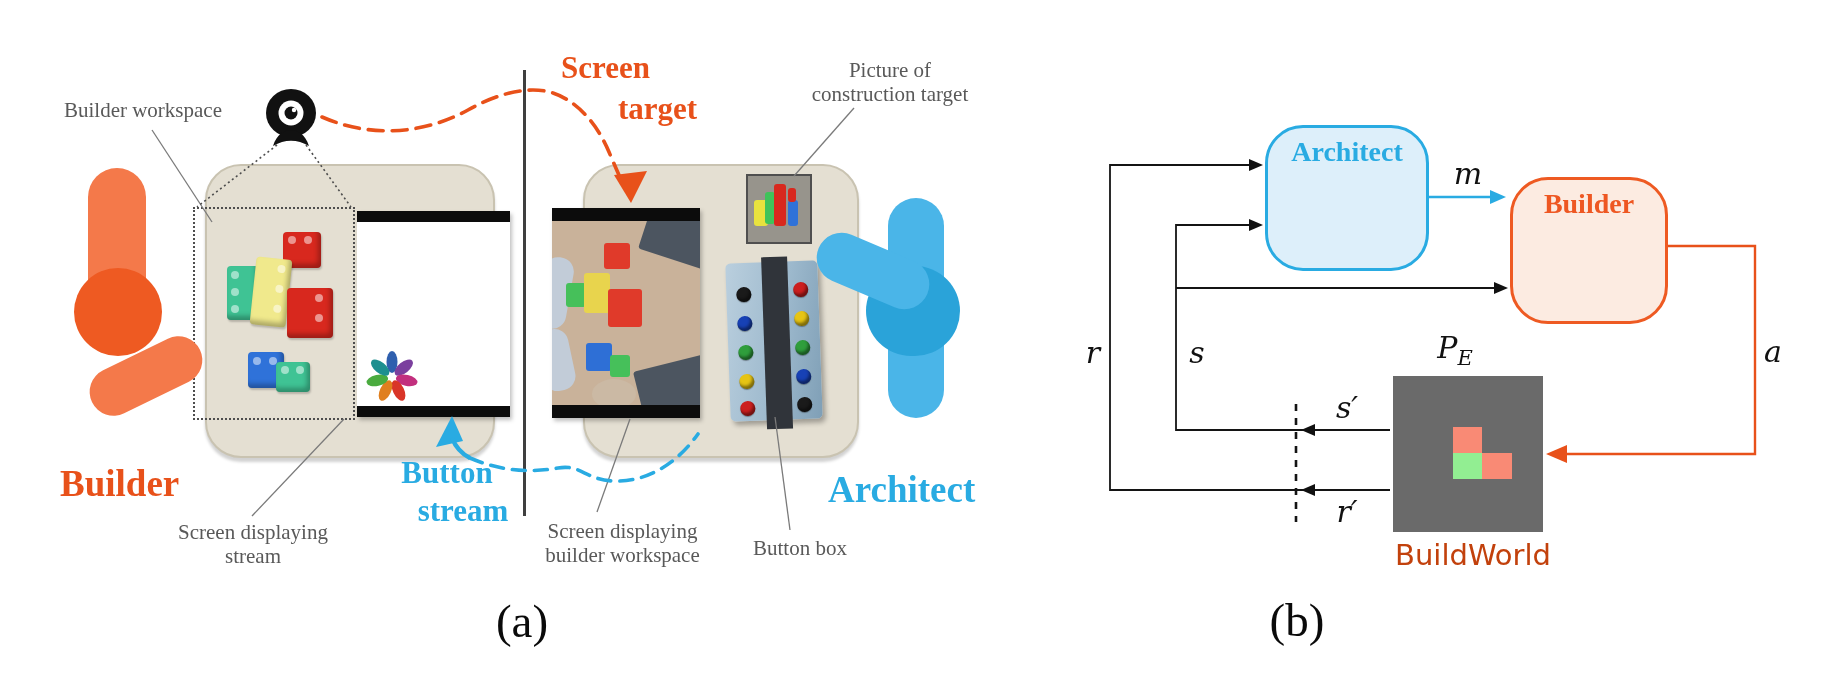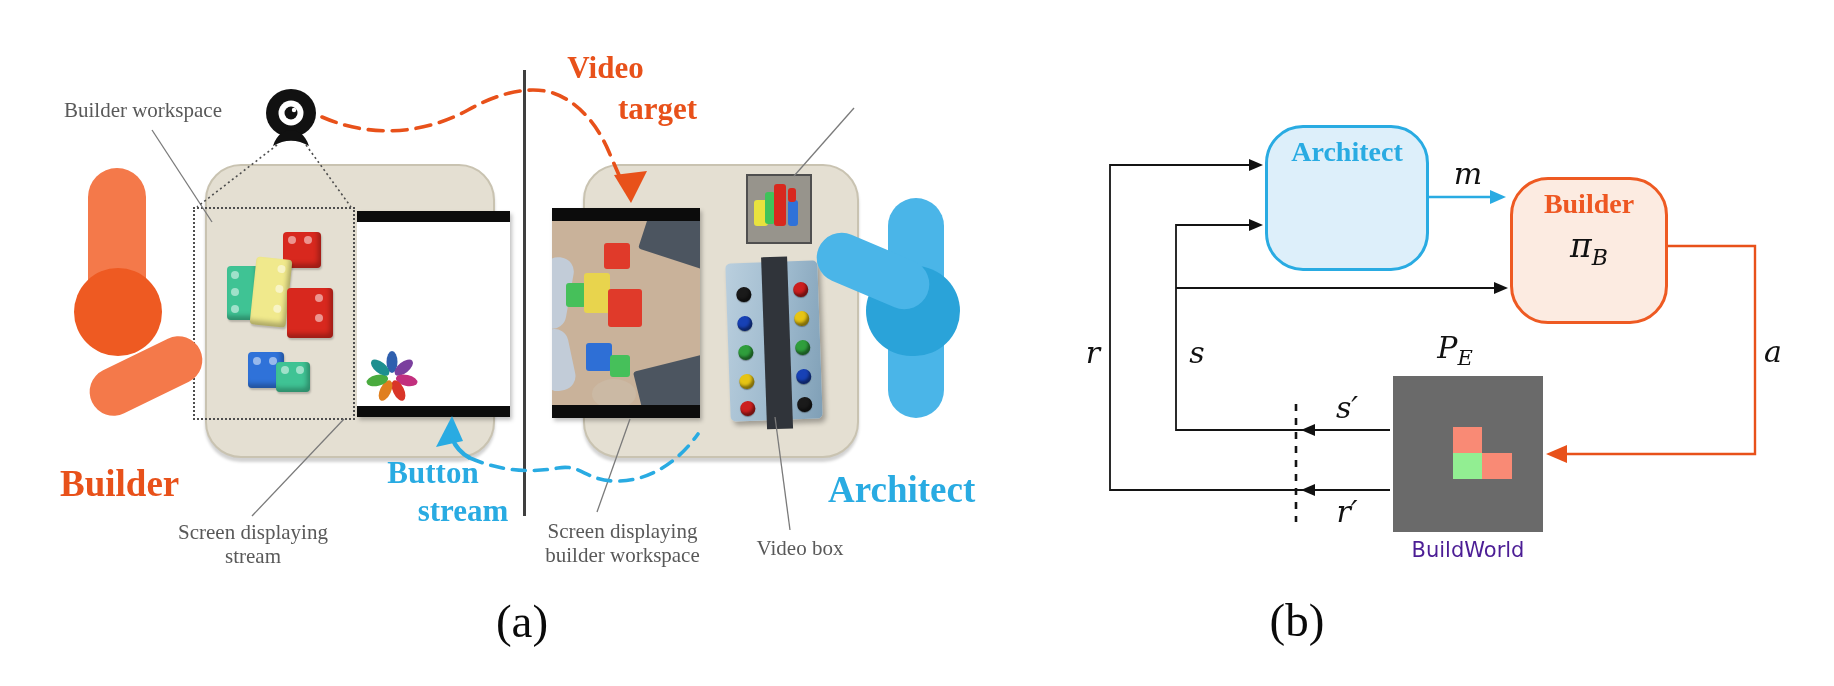--- a/index.html
+++ b/index.html
@@ -38,21 +38,21 @@
   .arch-box{background:#ddeffa;border:3px solid #29abe2;}
   .build-box{background:#fcebe1;border:3px solid #ee5a22;}
   .nodebox .ttl{display:block;font-weight:bold;font-size:28px;margin-top:8px;}
   .arch-box .ttl{color:#29abe2;} .build-box .ttl{color:#ee5722;}
   .pol{display:block;font-size:33px;font-style:italic;color:#111;margin-top:6px;font-family:"DejaVu Serif",serif;}
   .pol sub{font-size:22px;font-style:italic;}
   .math{position:absolute;font-family:"DejaVu Serif",serif;font-style:italic;font-size:30px;color:#111;z-index:40;text-align:center;}
   .math sub{font-size:21px;}
   .env{position:absolute;background:#6a6a6a;z-index:35;}
   .cell{position:absolute;}
-  .envname{position:absolute;font-family:"DejaVu Sans",sans-serif;font-size:21px;color:#4c1d95;text-align:center;z-index:40;}
+  .envname{position:absolute;font-family:"DejaVu Sans",sans-serif;font-size:29px;color:#c2410c;text-align:right;z-index:40;}
   .overlay{position:absolute;left:0;top:0;z-index:30;pointer-events:none;}
   .leader{stroke:#7a7a7a;stroke-width:1.3;fill:none;}
   .dotline{stroke:#4d4d4d;stroke-width:1.6;stroke-dasharray:2 3;fill:none;}
   .odash{stroke:#e8511a;stroke-width:3.6;fill:none;stroke-dasharray:15 9;stroke-linecap:round;}
   .bdash{stroke:#29abe2;stroke-width:3.6;fill:none;stroke-dasharray:13 9;stroke-linecap:round;}
   .bline{stroke:#141414;stroke-width:1.8;fill:none;}
   .bdashline{stroke:#141414;stroke-width:2.6;stroke-dasharray:7 7;fill:none;}
   .mline{stroke:#29abe2;stroke-width:2.6;fill:none;}
   .aline{stroke:#e8511a;stroke-width:2.4;fill:none;}
 </style>
@@ -191,37 +191,37 @@
     <path class="bdashline" d="M1296,404 L1296,522"></path>
 
     <path class="mline" d="M1427,197 L1494,197"></path>
     <polygon points="1506,197 1490,190 1490,204" fill="#29abe2"></polygon>
 
     <path class="aline" d="M1662,246 L1755,246 L1755,454 L1562,454"></path>
     <polygon points="1546,454 1567,445 1567,463" fill="#e8511a"></polygon>
   </svg>
 
   <div class="lbl" style="left:48px;top:98px;width:190px;"><span>Builder workspace</span></div>
-  <div class="stream-lbl" style="left:558px;top:50px;width:95px;"><span>Video</span></div>
+  <div class="stream-lbl" style="left:558px;top:50px;width:95px;"><span>Screen</span></div>
   <div class="stream-lbl" style="left:610px;top:91px;width:95px;"><span>target</span></div>
-  <div class="events-lbl" style="left:386px;top:455px;width:94px;text-align:center;"><span>Button</span></div>
+  <div class="events-lbl" style="left:400px;top:455px;width:94px;text-align:center;"><span>Button</span></div>
   <div class="events-lbl" style="left:415px;top:493px;width:96px;"><span>stream</span></div>
   <div class="big-orange" style="left:60px;top:462px;"><span>Builder</span></div>
   <div class="big-blue" style="left:828px;top:468px;"><span>Architect</span></div>
   <div class="lbl" style="left:163px;top:520px;width:180px;"><span>Screen displaying</span><br><span>stream</span></div>
   <div class="lbl" style="left:525px;top:519px;width:195px;"><span>Screen displaying</span><br><span>builder workspace</span></div>
-  <div class="lbl" style="left:745px;top:536px;width:110px;"><span>Video box</span></div>
+  <div class="lbl" style="left:745px;top:536px;width:110px;"><span>Button box</span></div>
+  <div class="lbl" style="left:795px;top:58px;width:190px;"><span>Picture of</span><br><span>construction target</span></div>
   <div class="caption" style="left:472px;top:594px;width:100px;"><span>(a)</span></div>
 
   <div class="nodebox arch-box" style="left:1265px;top:125px;width:158px;height:140px;">
     <span class="ttl">Architect</span>
   </div>
   <div class="nodebox build-box" style="left:1510px;top:177px;width:152px;height:141px;">
     <span class="ttl">Builder</span>
-    <span class="pol"><span>π</span><sub>B</sub></span>
   </div>
 
   <div class="env" style="left:1393px;top:376px;width:150px;height:156px;">
     <div class="cell" style="left:60px;top:51px;width:29px;height:26px;background:#f98a75;"></div>
     <div class="cell" style="left:60px;top:77px;width:29px;height:26px;background:#92ee92;"></div>
     <div class="cell" style="left:89px;top:77px;width:30px;height:26px;background:#f98a75;"></div>
   </div>
   <div class="envname" style="left:1385px;top:538px;width:166px;"><span>BuildWorld</span></div>
 
   <div class="math" style="left:1420px;top:330px;width:70px;"><span>P</span><sub>E</sub></div>

